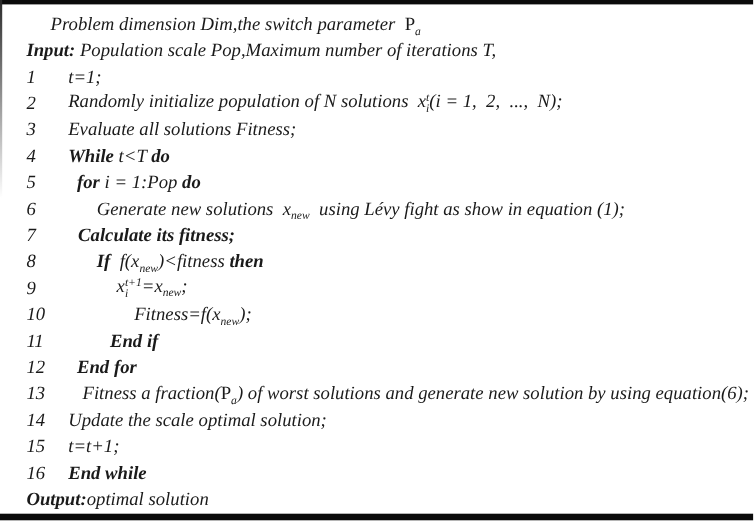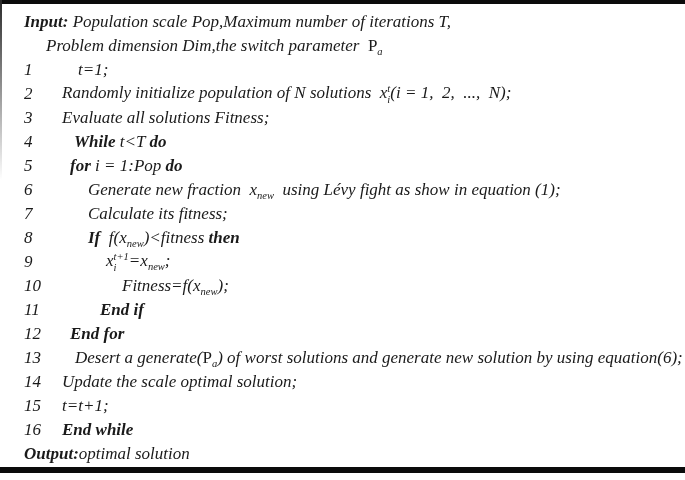--- a/index.html
+++ b/index.html
@@ -70,34 +70,34 @@
   }
   .stack span { display: block; }
 </style>
 </head>
 <body>
 
 <div class="figure">
   <div class="rule-top"></div>
   <div class="rule-left"></div>
   <div class="lines" id="algo-lines">
+      <div class="row full"><span class="content" style="margin-left: 22px;"><span>Problem dimension Dim,the switch parameter  </span><span class="rm">P</span><sub class="s">a</sub></span></div>
       <div class="row full"><span class="content" style="margin-left: 0px;"><span class="b">Input: </span><span>Population scale Pop,Maximum number of iterations T,</span></span></div>
-      <div class="row full"><span class="content" style="margin-left: 22px;"><span>Problem dimension Dim,the switch parameter  </span><span class="rm">P</span><sub class="s">a</sub></span></div>
-      <div class="row"><span class="num">1</span><span class="content" style="margin-left: 16px;"><span>t=1;</span></span></div>
+      <div class="row"><span class="num">1</span><span class="content" style="margin-left: 0px;"><span>t=1;</span></span></div>
       <div class="row"><span class="num">2</span><span class="content" style="margin-left: 0px;"><span>Randomly initialize population of N solutions  </span><span><span>x</span><span class="stack"><span>t</span><span>i</span></span></span><span>(i = 1,  2,  ...,  N);</span></span></div>
       <div class="row"><span class="num">3</span><span class="content" style="margin-left: 0px;"><span>Evaluate all solutions Fitness;</span></span></div>
-      <div class="row"><span class="num">4</span><span class="content" style="margin-left: 12px; text-align: center;"><span class="b">While </span><span>t&lt;T </span><span class="b">do</span></span></div>
+      <div class="row"><span class="num">4</span><span class="content" style="margin-left: 0px; text-align: center;"><span class="b">While </span><span>t&lt;T </span><span class="b">do</span></span></div>
       <div class="row"><span class="num">5</span><span class="content" style="margin-left: 8px;"><span class="b">for </span><span>i = 1:Pop </span><span class="b">do</span></span></div>
-      <div class="row"><span class="num">6</span><span class="content" style="margin-left: 26px;"><span>Generate new fraction  </span><span><span>x</span><sub class="s">new</sub></span><span>  using Lévy fight as show in equation (1);</span></span></div>
-      <div class="row"><span class="num">7</span><span class="content" style="margin-left: 26px;"><span>Calculate its fitness;</span></span></div>
+      <div class="row"><span class="num">6</span><span class="content" style="margin-left: 26px;"><span>Generate new solutions  </span><span><span>x</span><sub class="s">new</sub></span><span>  using Lévy fight as show in equation (1);</span></span></div>
+      <div class="row"><span class="num">7</span><span class="content" style="margin-left: 9px; font-weight: bold;"><span>Calculate its fitness;</span></span></div>
       <div class="row"><span class="num">8</span><span class="content" style="margin-left: 26px; font-family: Liberation Serif, serif;"><span class="b">If </span><span> f(</span><span><span>x</span><sub class="s">new</sub></span><span>)&lt;fitness </span><span class="b">then</span></span></div>
       <div class="row"><span class="num">9</span><span class="content" style="margin-left: 44px;"><span><span>x</span><span class="stack"><span>t+1</span><span>i</span></span></span><span>=</span><span><span>x</span><sub class="s">new</sub></span><span>;</span></span></div>
       <div class="row"><span class="num">10</span><span class="content" style="margin-left: 60px;"><span>Fitness=f(</span><span><span>x</span><sub class="s">new</sub></span><span>);</span></span></div>
       <div class="row"><span class="num">11</span><span class="content" style="margin-left: 38px;"><span class="b">End if</span></span></div>
       <div class="row"><span class="num">12</span><span class="content" style="margin-left: 8px;"><span class="b">End for</span></span></div>
-      <div class="row"><span class="num">13</span><span class="content" style="margin-left: 13px;"><span>Desert a generate(</span><span class="rm">P</span><sub class="s">a</sub><span>) of worst solutions and generate new solution by using equation(6);</span></span></div>
+      <div class="row"><span class="num">13</span><span class="content" style="margin-left: 13px;"><span>Fitness a fraction(</span><span class="rm">P</span><sub class="s">a</sub><span>) of worst solutions and generate new solution by using equation(6);</span></span></div>
       <div class="row"><span class="num">14</span><span class="content" style="margin-left: 0px;"><span>Update the scale optimal solution;</span></span></div>
       <div class="row"><span class="num">15</span><span class="content" style="margin-left: 0px;"><span>t=t+1;</span></span></div>
       <div class="row"><span class="num">16</span><span class="content" style="margin-left: 0px; font-style: italic;"><span class="b">End while</span></span></div>
       <div class="row full"><span class="content" style="margin-left: 0px; text-align: center;"><span class="b">Output:</span><span>optimal solution</span></span></div>
     </div>
   <div class="rule-bottom"></div>
 </div>
 
 </body></html>

